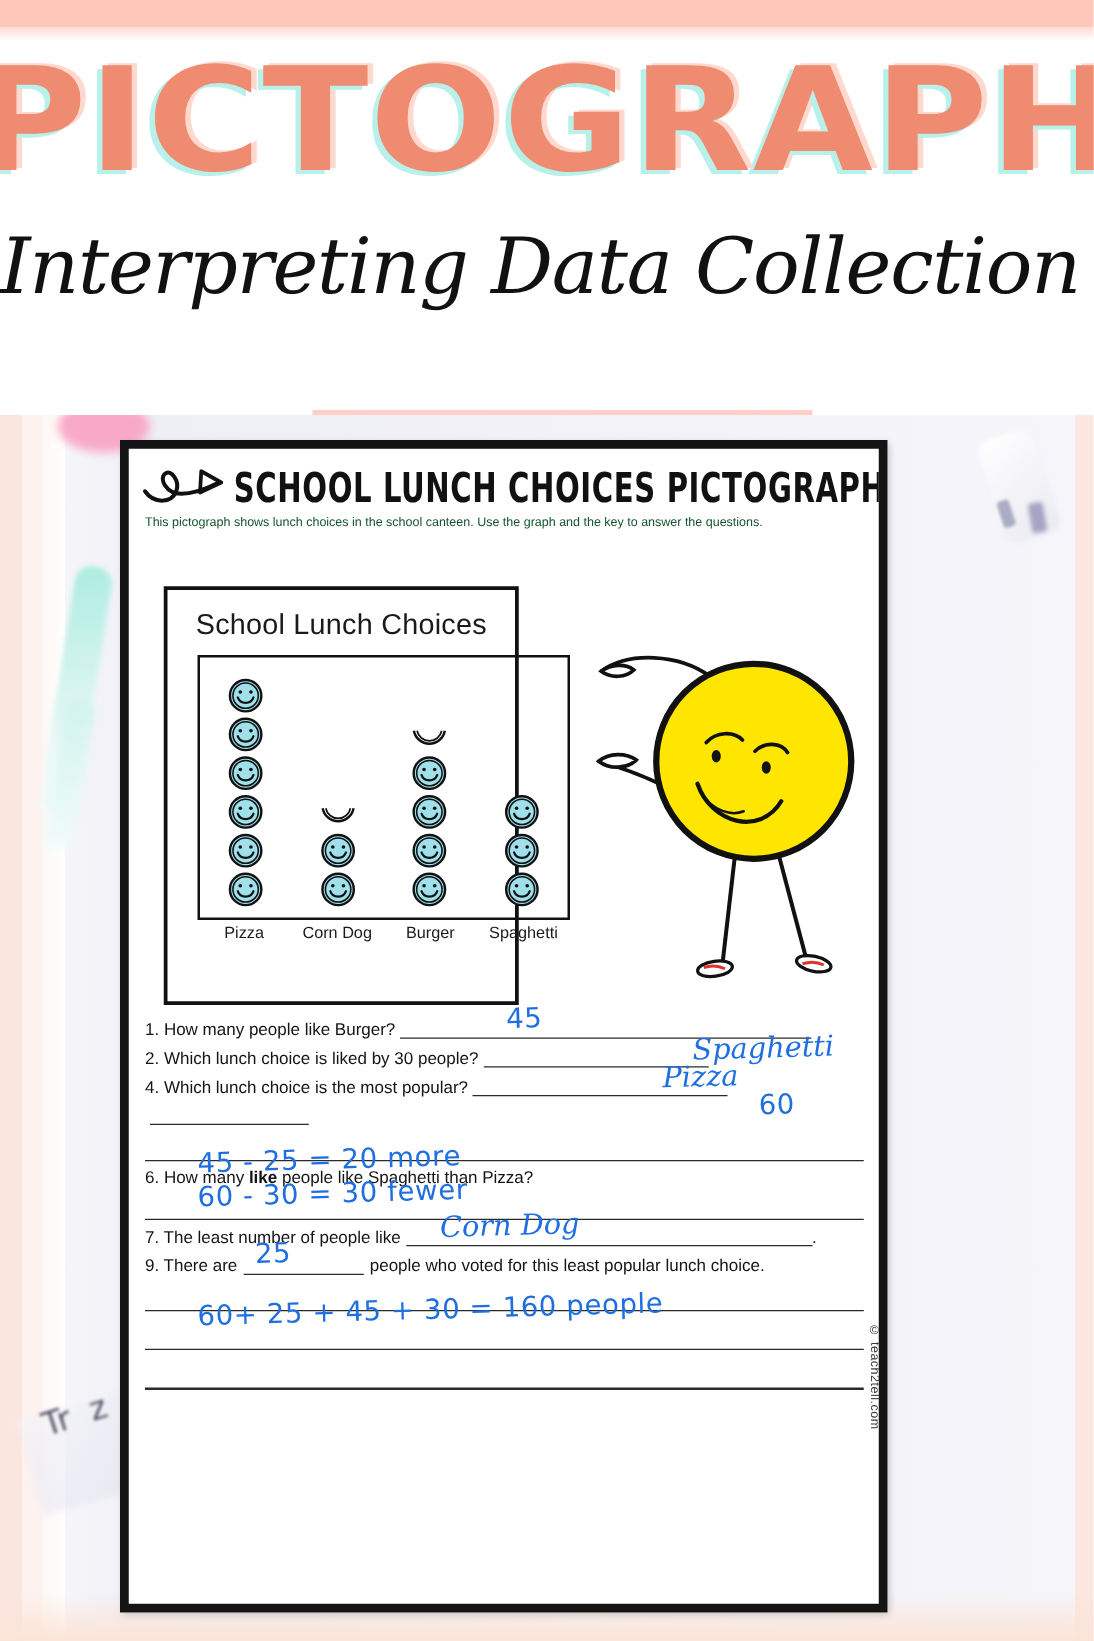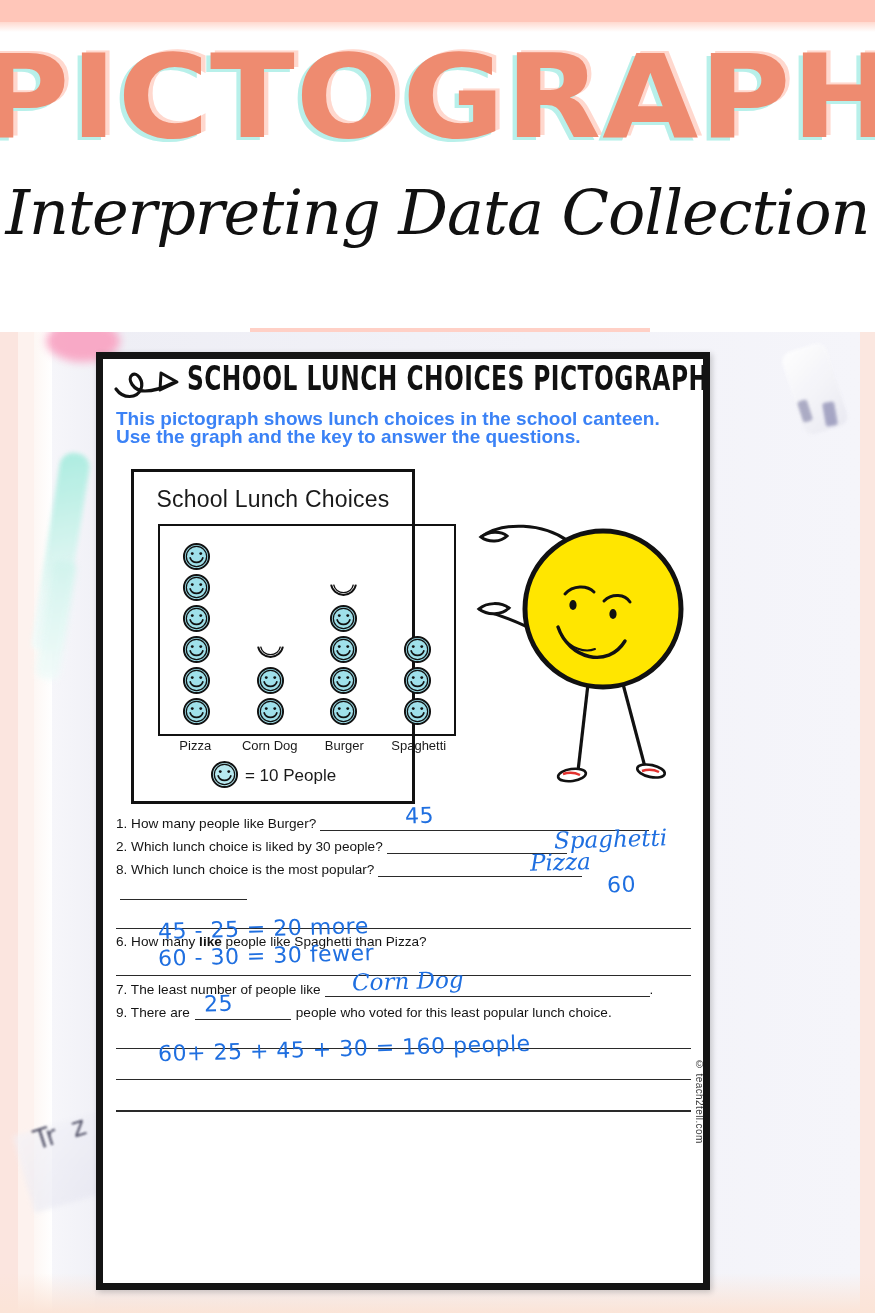--- a/index.html
+++ b/index.html
@@ -36,21 +36,21 @@
     letter-spacing:1px;
     color:#ee8b70;
     text-shadow:
       -4px 3px 0 #b8f0ea,
       4px -2px 0 #ffd8ce;
     white-space:nowrap;
     transform:scaleX(1.08);
   }
   .hero-sub{
     position:absolute;left:0;top:148px;width:875px;
-    text-align:center;
+    text-align:left;
     font-family:"DejaVu Serif", serif;
     font-style:italic;
     font-size:62px;
     line-height:66px;
     color:#111111;
     white-space:nowrap;
     letter-spacing:-1px;
   }
   .watermark-band{
     position:absolute;left:250px;top:296px;width:400px;height:44px;
@@ -139,39 +139,39 @@
     overflow:hidden;
   }
   .sheet-inner{
     position:absolute;left:0;top:0;width:600px;height:924px;
     padding:0;
   }
 
   
   .ws-head{
     position:absolute;left:0;top:4px;width:600px;height:44px;
-    display:flex;align-items:flex-start;
+    display:flex;align-items:flex-end;
   }
   .arrow-doodle{
     width:72px;height:40px;margin-left:10px;flex:none;
   }
   .ws-title{
     font-family:"DejaVu Sans Condensed","DejaVu Sans", sans-serif;
     font-weight:bold;
     font-size:27px;
     letter-spacing:.5px;
     color:#111;
     white-space:nowrap;
     transform:scaleY(1.22) scaleX(.96);
     transform-origin:left center;
     margin-left:2px;
   }
   .ws-intro{
     position:absolute;left:13px;top:51px;width:570px;
-    font-size:19px;line-height:17.5px;color:#3b82f6;font-weight:bold;
+    font-size:10px;line-height:17.5px;color:#14532d;
   }
 
   
   .pictobox{
     position:absolute;left:28px;top:110px;
     width:284px;height:335px;
     border:3px solid #111;
     box-sizing:border-box;
     background:#fff;
   }
@@ -434,30 +434,20 @@
           </div>
     </div>
 
     <div class="axis-labels" id="axis-labels">
           <div>Pizza</div>
           <div>Corn Dog</div>
           <div>Burger</div>
           <div>Spaghetti</div>
         </div>
 
-    <div class="key">
-      <svg class="sym" viewBox="0 0 30 30">
-        <circle cx="15" cy="15" r="13" fill="#b7e8ef" stroke="#111" stroke-width="2"></circle>
-        <circle cx="15" cy="15" r="10.5" fill="none" stroke="#111" stroke-width="1.3"></circle>
-        <circle cx="10.6" cy="12" r="1.5" fill="#111"></circle>
-        <circle cx="19.4" cy="12" r="1.5" fill="#111"></circle>
-        <path d="M8.5 16.5 C10.5 22.5, 19.5 22.5, 21.5 16.5" fill="none" stroke="#111" stroke-width="1.8" stroke-linecap="round"></path>
-      </svg>
-      <span class="key-text">= 10 People</span>
-    </div>
   </div>
 
   <svg class="character" viewBox="0 0 225 300">
 
     <path d="M8 28 C30 12, 70 14, 95 32" fill="none" stroke="#111" stroke-width="3"></path>
     <path d="M8 28 C16 22, 28 22, 34 27 C28 33, 16 34, 8 28 Z" fill="#fff" stroke="#111" stroke-width="3"></path>
 
     <path d="M6 100 C34 108, 66 120, 88 140" fill="none" stroke="#111" stroke-width="3"></path>
     <path d="M6 100 C14 93, 28 93, 36 99 C29 106, 15 107, 6 100 Z" fill="#fff" stroke="#111" stroke-width="3"></path>
 
@@ -476,21 +466,21 @@
     <ellipse cx="100" cy="96" rx="3.6" ry="5" fill="#111"></ellipse>
     <ellipse cx="140" cy="105" rx="3.6" ry="5" fill="#111"></ellipse>
 
     <path d="M85 118 C96 150, 135 160, 152 132" fill="none" stroke="#111" stroke-width="3.4" stroke-linecap="round"></path>
     <path d="M88 126 C98 140, 112 144, 122 140" fill="none" stroke="#111" stroke-width="2" stroke-linecap="round"></path>
   </svg>
 
   <div class="questions" id="questions">
         <div class="q"><span class="qtext">1. How many people like Burger?</span><span class="blank" style="width:329px;margin-left:4px;"></span><span class="ans" style="left:289px;top:-7px;">45</span></div>
         <div class="q"><span class="qtext">2. Which lunch choice is liked by 30 people?</span><span class="blank" style="width:180px;margin-left:4px;"></span><span class="ans cursive" style="left:438px;top:-7px;">Spaghetti</span></div>
-        <div class="q"><span class="qtext">8. Which lunch choice is the most popular?</span><span class="blank" style="width:204px;margin-left:4px;"></span><span class="ans cursive" style="left:414px;top:-7px;">Pizza</span></div>
+        <div class="q"><span class="qtext">4. Which lunch choice is the most popular?</span><span class="blank" style="width:204px;margin-left:4px;"></span><span class="ans cursive" style="left:414px;top:-7px;">Pizza</span></div>
         <div class="q"><span class="blank" style="width:127px;margin-left:4px;"></span><span class="ans" style="left:491px;top:-7px;">60</span></div>
         <div class="q"><span class="fullblank"></span><span class="ans" style="left:42px;top:14px;">45 - 25 =   20 more</span></div>
         <div class="q"><span class="qtext">6. How many <b>like</b> people like Spaghetti than Pizza?</span><span class="fullblank"></span><span class="ans" style="left:42px;top:14px;">60 - 30 =  30 fewer</span></div>
         <div class="q"><span class="qtext">7. The least number of people like</span><span class="blank" style="width:325px;margin-left:4px;"></span><span>.</span><span class="ans cursive" style="left:236px;top:-8px;">Corn Dog</span></div>
         <div class="q"><span class="qtext">9. There are</span><span class="blank" style="width:96px;margin:0 5px;"></span><span class="qtext">people who voted for this least popular lunch choice.</span><span class="ans" style="left:88px;top:-8px;">25</span></div>
         <div class="q"><span class="fullblank"></span><span class="ans" style="left:42px;top:14px;">60+ 25 + 45 + 30 =   160  people</span></div>
         <div class="blankline"></div>
         <div class="blankline"></div>
       </div>
 

